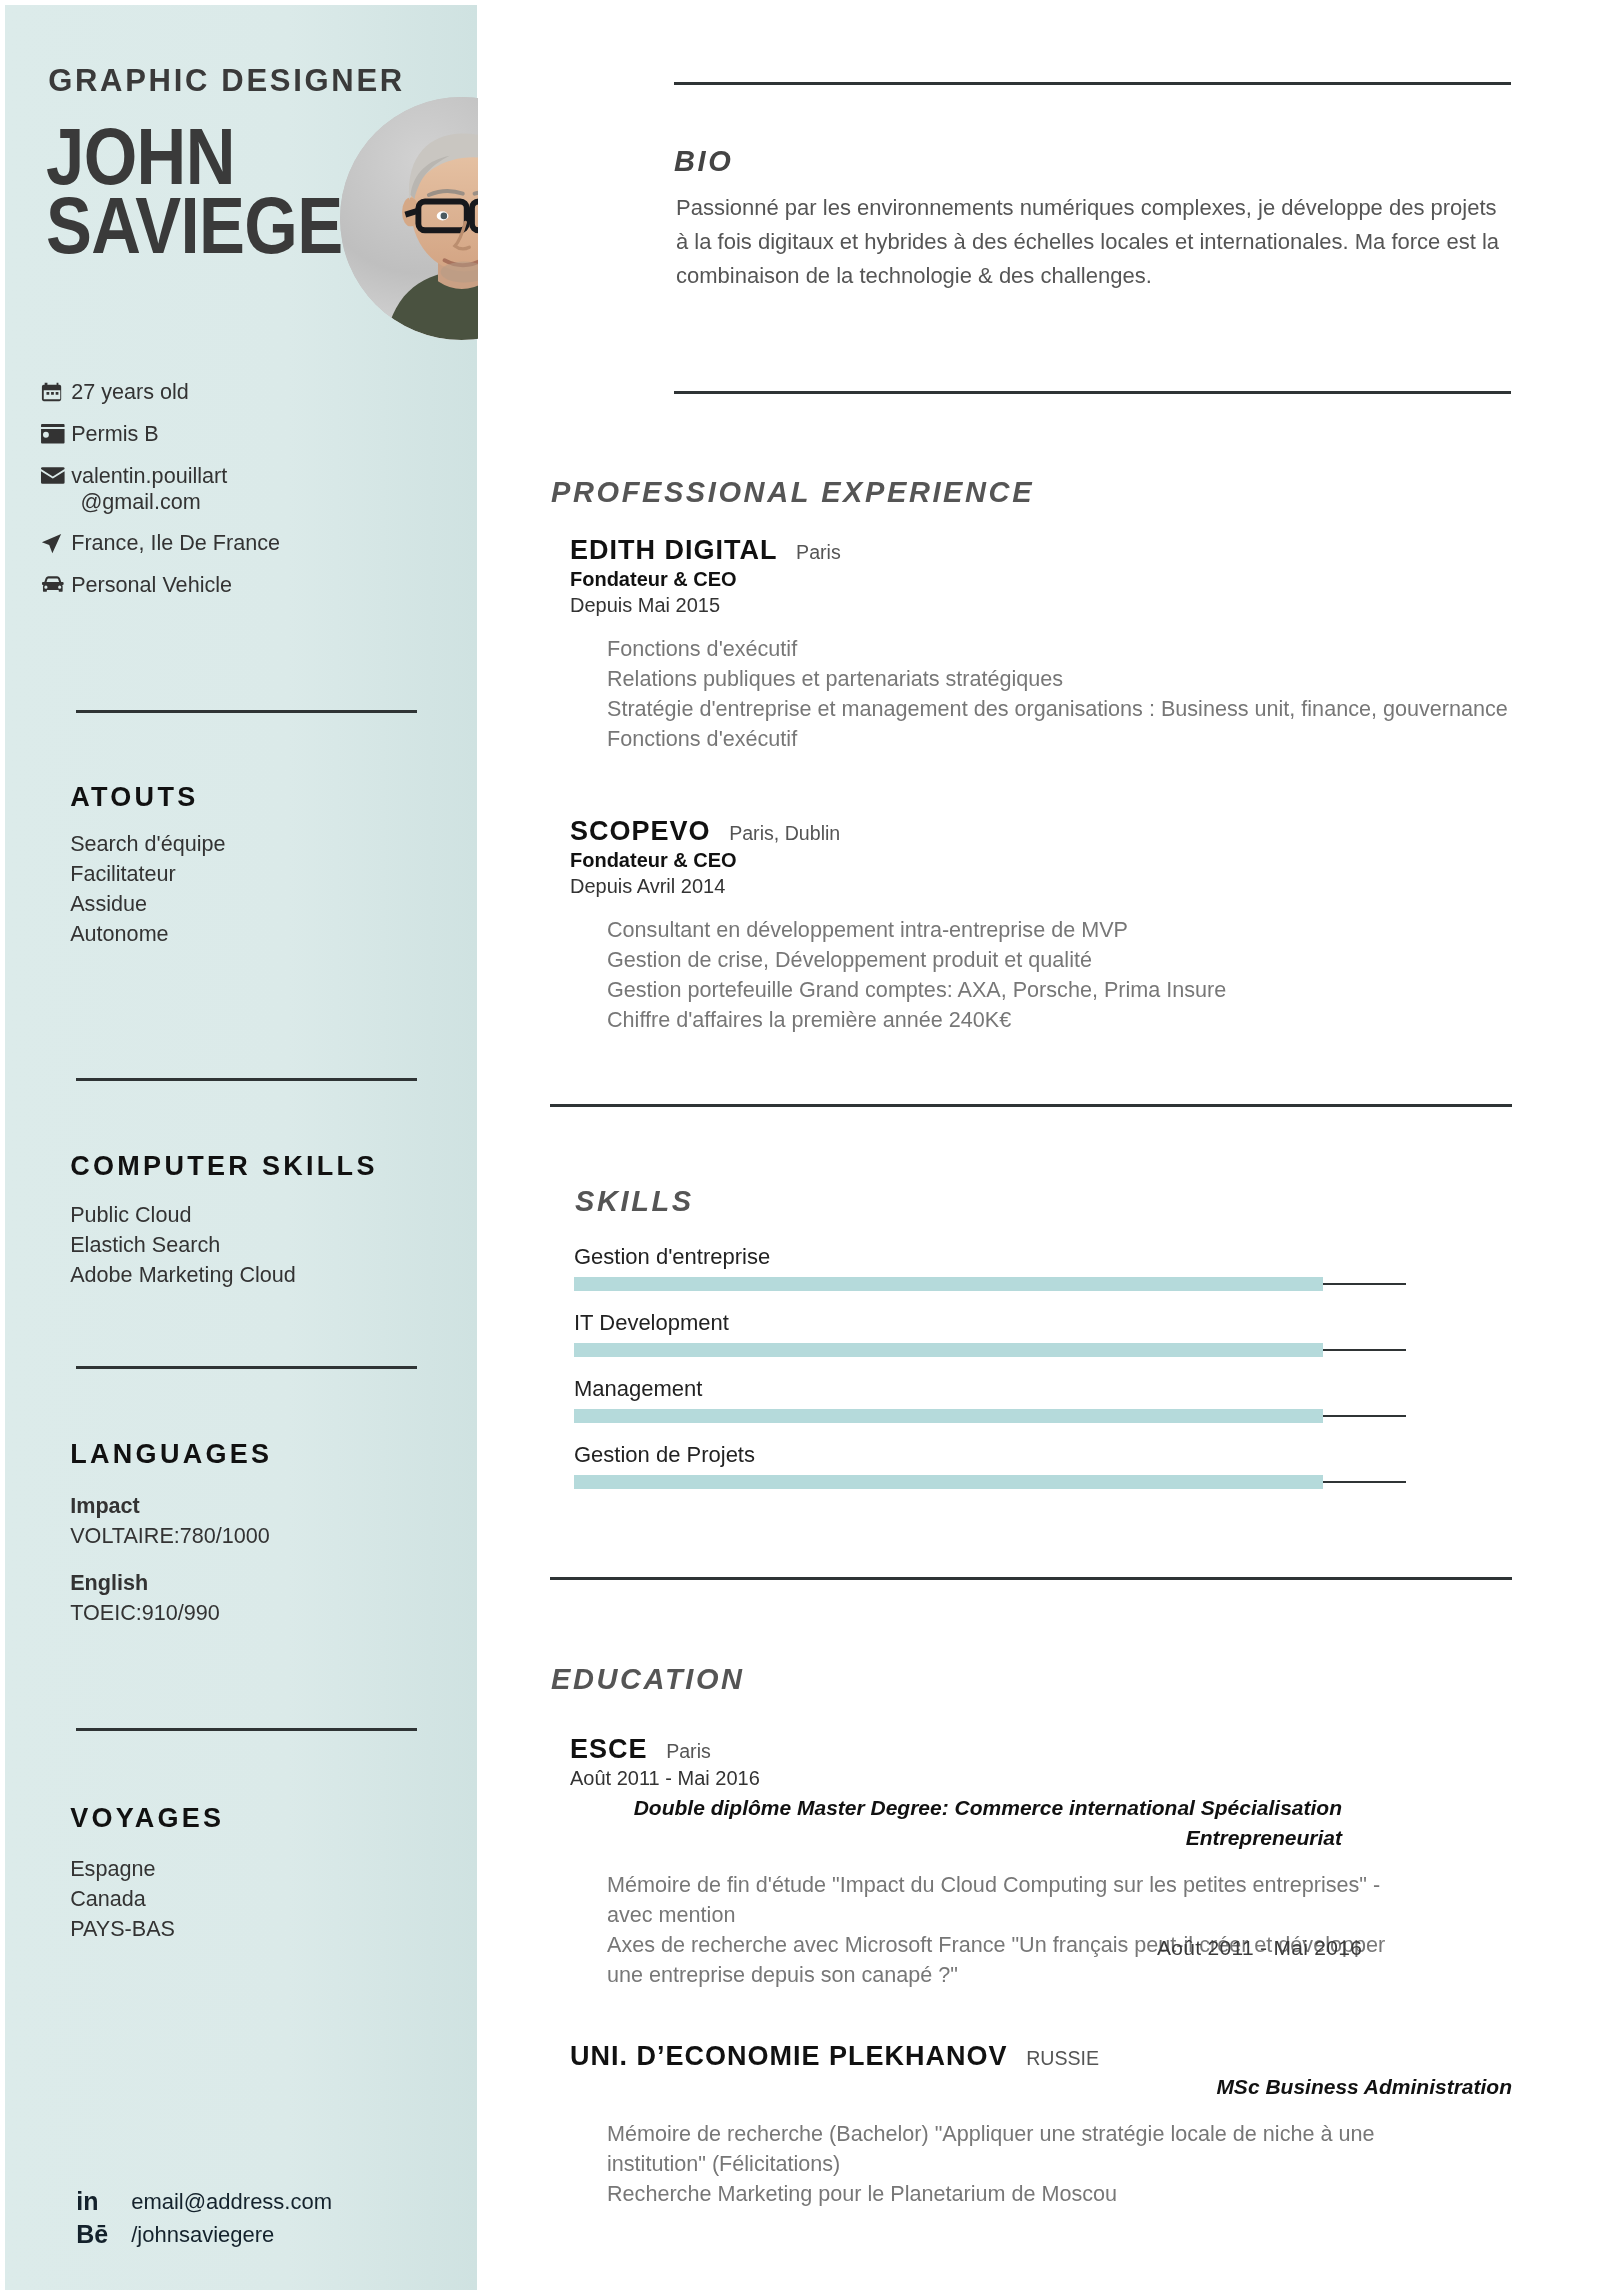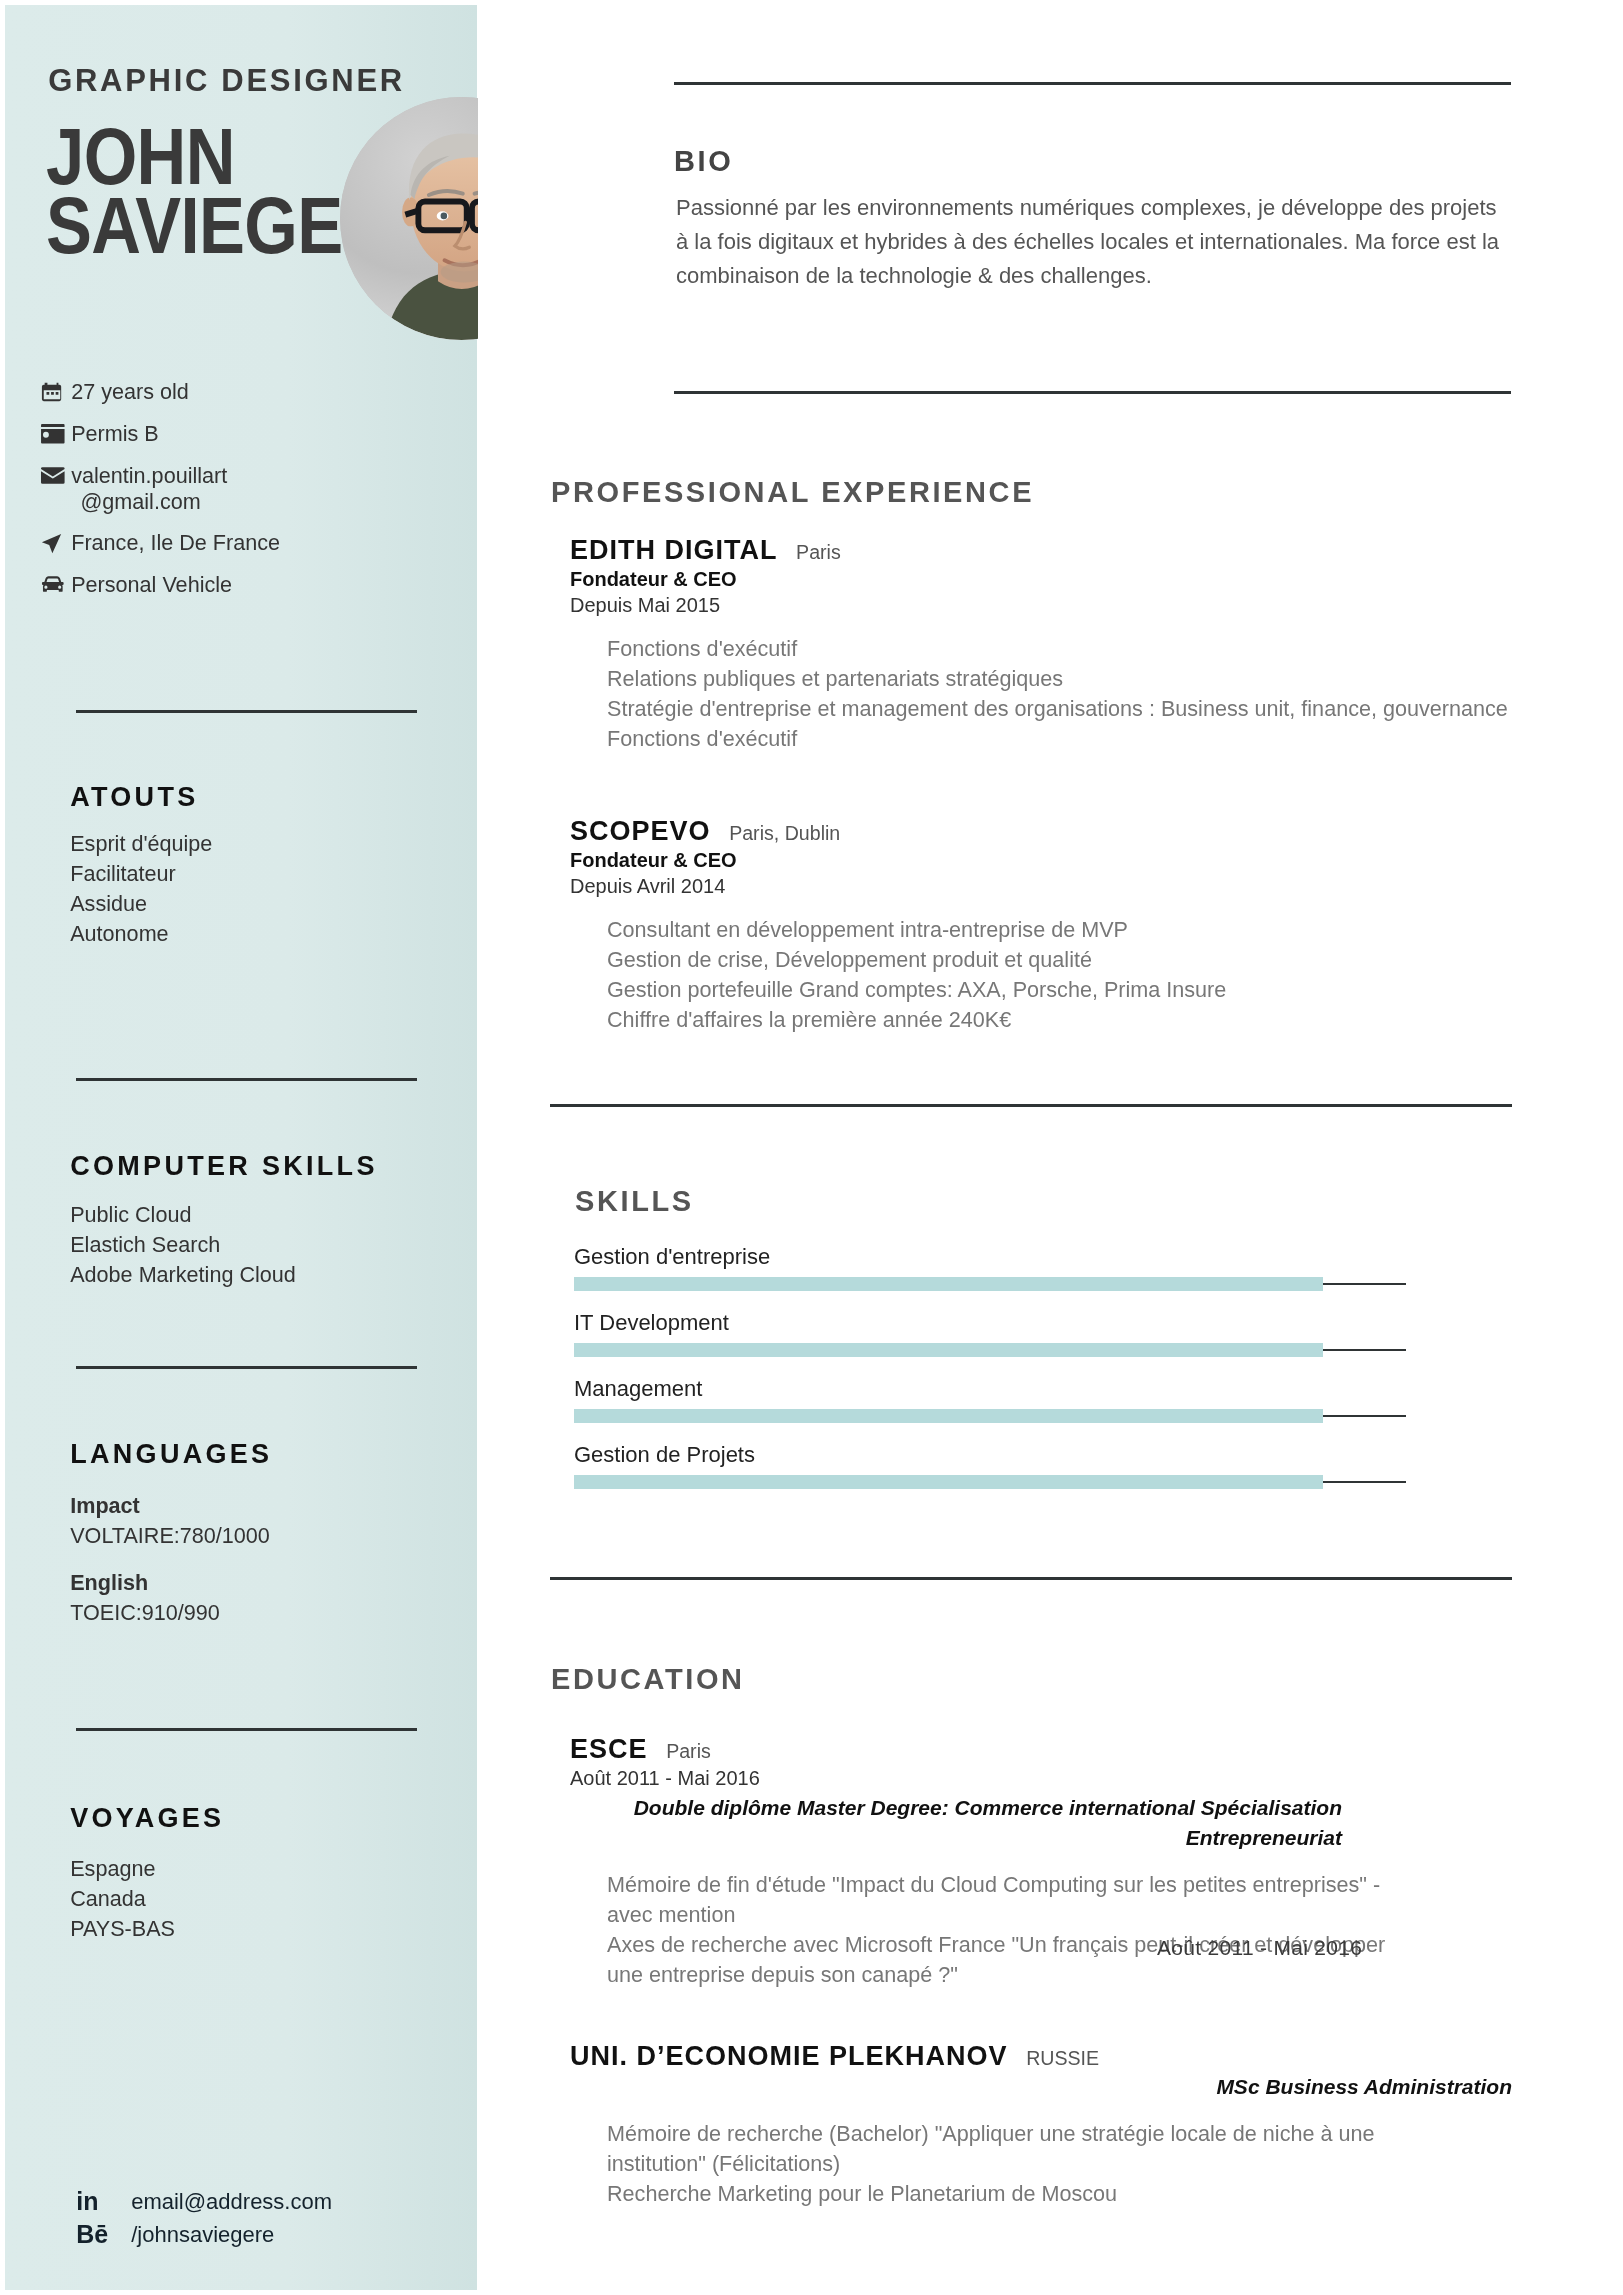--- a/index.html
+++ b/index.html
@@ -85,20 +85,21 @@
   
   #main { position:absolute; left:478px; top:0; width:1145px; height:2295px; background:#fff; }
 
   .hr-main { position:absolute; left:674px; width:837px; height:2.6px; background:#2f3435; }
   .hr-main.wide { left:550px; width:962px; }
 
   .m-head {
     position:absolute;
     font-size:29px; font-weight:700; letter-spacing:2.6px; color:#555;
     white-space:nowrap;
+    font-style:italic;
   }
 
   #bio-text {
     position:absolute; left:675px; top:191px; width:837px;
     font-size:22px; line-height:34px; color:#555;
   }
 
   
   .entry { position:absolute; left:569px; width:942px; }
   .e-org {
@@ -241,21 +242,21 @@
         </span>
         <span class="c-txt">Personal Vehicle</span>
       </div>
     </div>
 
     <div class="hr-side" style="top:705px;"></div>
 
     <div class="side-pad" style="top:777px;">
       <div class="sec-title">ATOUTS</div>
       <div style="margin-top:15.7px;">
-        <div class="sec-item">Esprit d'équipe</div>
+        <div class="sec-item">Search d'équipe</div>
         <div class="sec-item">Facilitateur</div>
         <div class="sec-item">Assidue</div>
         <div class="sec-item">Autonome</div>
       </div>
     </div>
 
     <div class="hr-side" style="top:1073px;"></div>
 
     <div class="side-pad" style="top:1146px;">
       <div class="sec-title">COMPUTER SKILLS</div>

